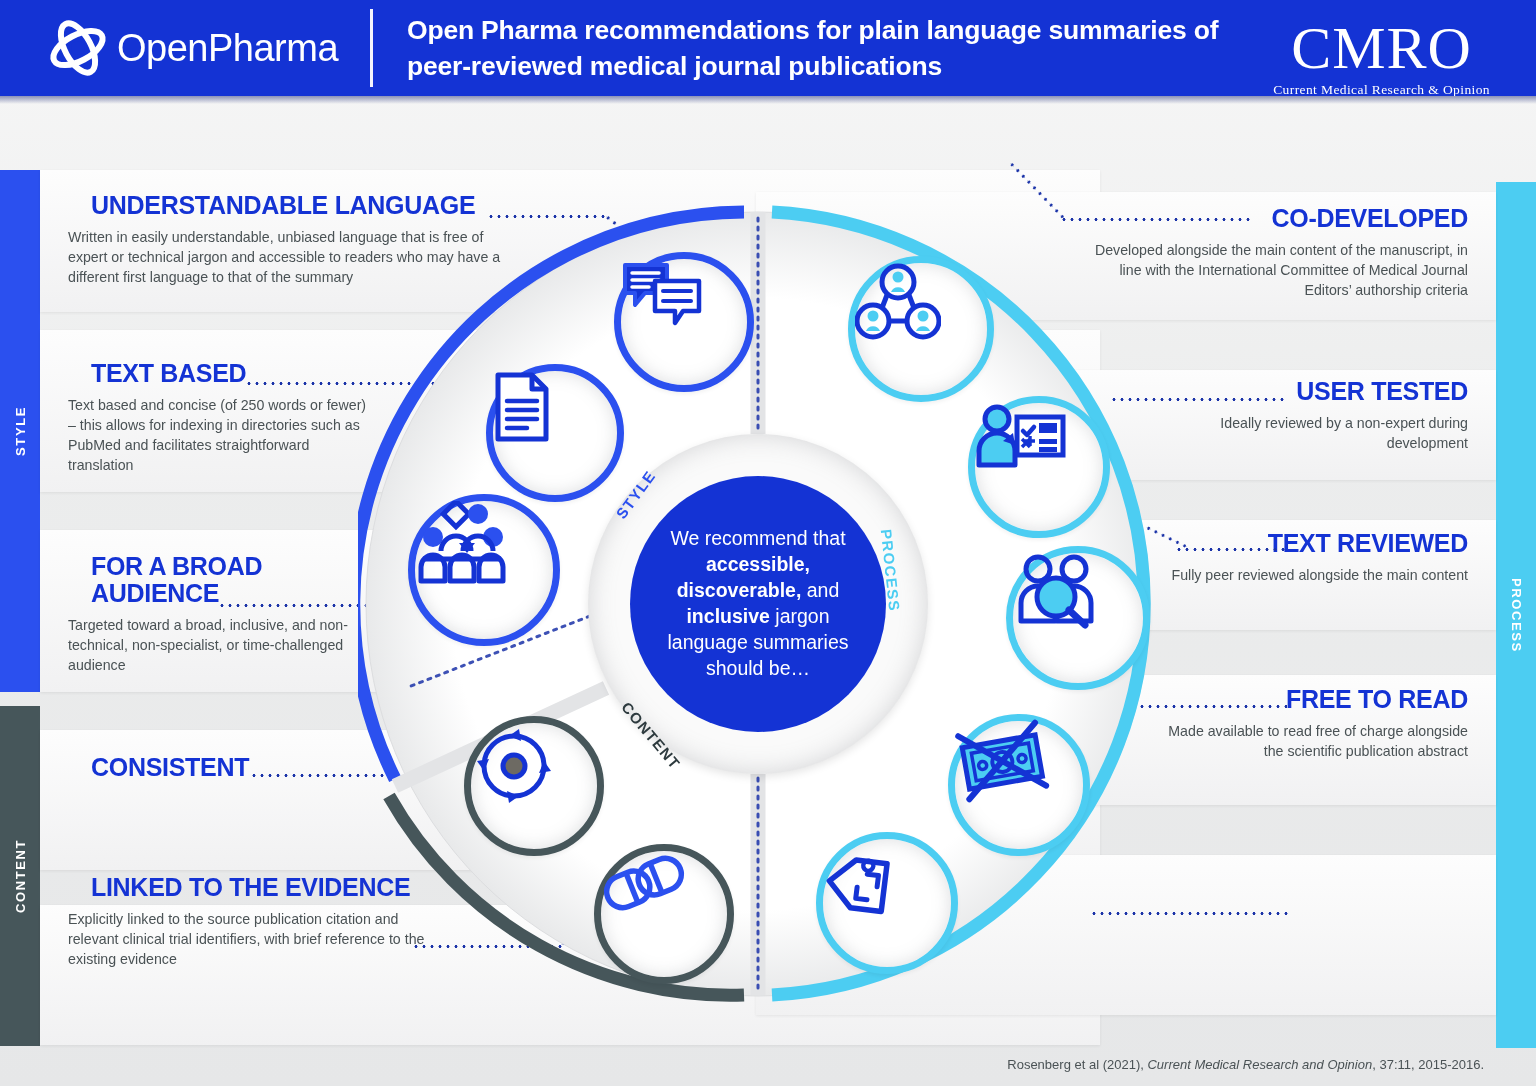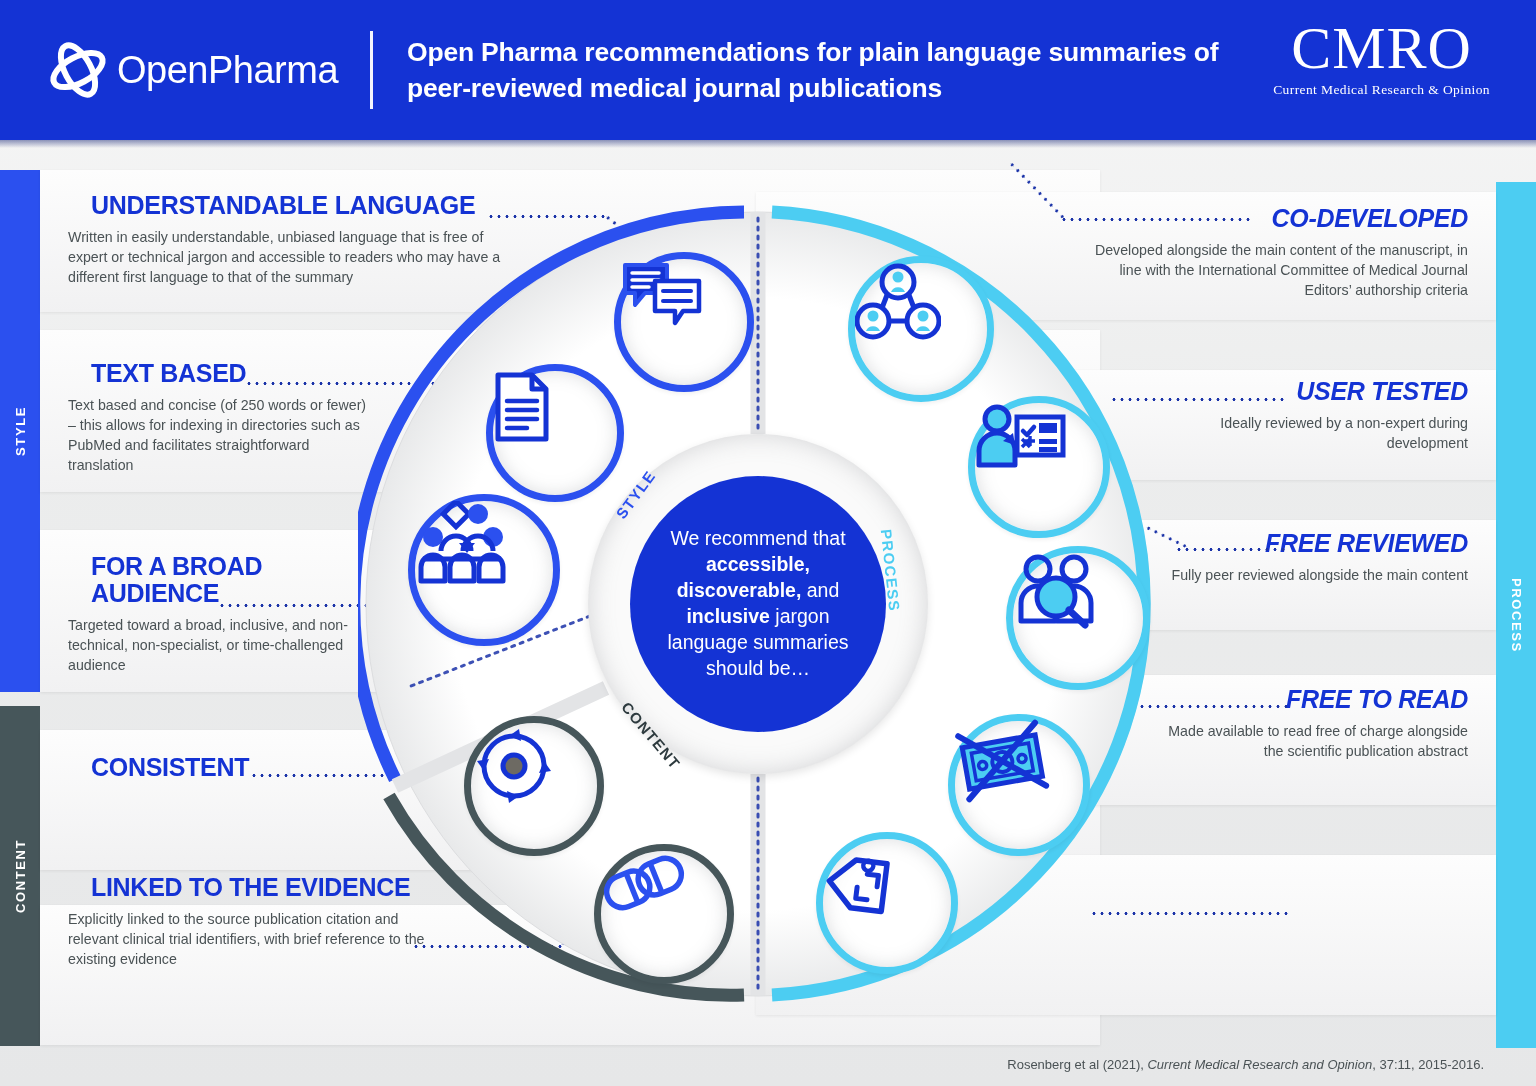--- a/index.html
+++ b/index.html
@@ -10,21 +10,21 @@
     overflow: hidden;
   }
   #page {
     position: relative;
     width: 1536px; height: 1086px;
     background: linear-gradient(180deg,#f7f7f7 0%,#eceded 40%,#e6e7e8 100%);
   }
 
   
   #header {
-    position: absolute; left: 0; top: 0; width: 1536px; height: 140px;
+    position: absolute; left: 0; top: 0; width: 1536px; height: 96px;
     background: #1433d4;
     display: flex; align-items: center;
   }
   #header:after {
     content: ""; position: absolute; left: 0; bottom: -8px; width: 100%; height: 8px;
     background: linear-gradient(180deg, rgba(10,25,110,0.45), rgba(0,0,0,0));
   }
   #logo-block { display: flex; align-items: center; margin-left: 45px; }
   #logo-mark { width: 66px; height: 66px; flex: 0 0 auto; }
   #logo-text {
@@ -71,21 +71,21 @@
   .panel h2 {
     color: #1433d4; font-size: 25px; font-weight: bold; letter-spacing: -0.3px;
     line-height: 1.08; white-space: pre-line;
   }
   .panel p {
     color: #4a5255; font-size: 14.2px; line-height: 1.42; margin-top: 8px;
   }
   .panel.left  { left: 68px; text-align: left; }
   .panel.right { right: 68px; text-align: right; }
   .panel.left h2  { text-align: left; margin-left: 23px; }
-  .panel.right h2 { text-align: right; font-style: italic; }
+  .panel.right h2 { text-align: right; }
 
   
   .plate {
     position: absolute; background: linear-gradient(180deg,#fdfdfd,#f1f1f2);
     box-shadow: 0 1px 3px rgba(0,0,0,.07);
   }
 
   
   .leader {
     position: absolute; height: 3px;
@@ -204,21 +204,21 @@
 
   <div class="panel right" style="top:205px; width:380px;">
     <h2>CO-DEVELOPED</h2>
     <p>Developed alongside the main content of the manuscript, in line with the International Committee of Medical Journal Editors’ authorship criteria</p>
   </div>
   <div class="panel right" style="top:378px; width:320px;">
     <h2>USER TESTED</h2>
     <p>Ideally reviewed by a non-expert during development</p>
   </div>
   <div class="panel right" style="top:530px; width:320px;">
-    <h2>FREE REVIEWED</h2>
+    <h2>TEXT REVIEWED</h2>
     <p>Fully peer reviewed alongside the main content</p>
   </div>
   <div class="panel right" style="top:686px; width:300px;">
     <h2>FREE TO READ</h2>
     <p>Made available to read free of charge alongside the scientific publication abstract</p>
   </div>
 
   <div class="leader" style="left:487px; top:215px; width:120px;"></div>
   <div class="leader diag" style="left:605px; top:214px; width:70px; transform:rotate(38deg);"></div>
   <div class="leader" style="left:245px; top:382px; width:255px;"></div>

